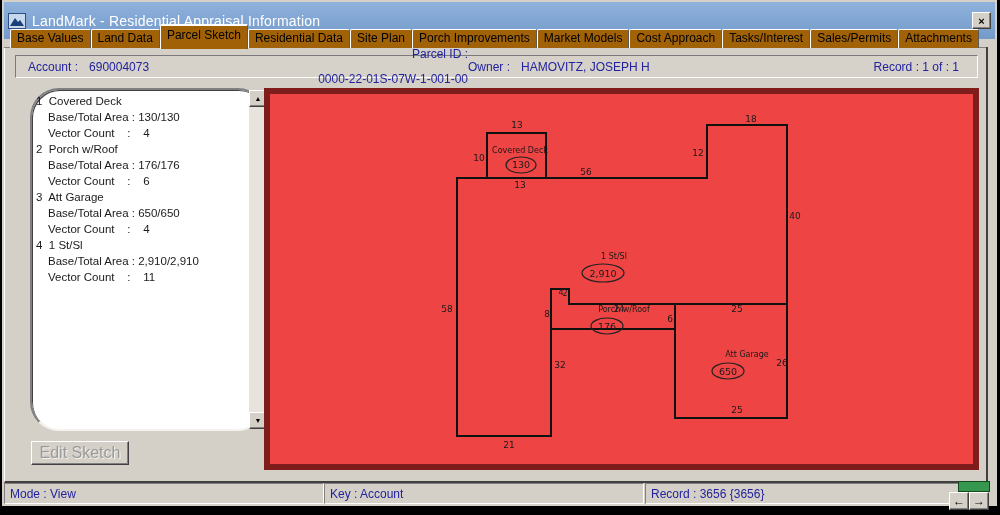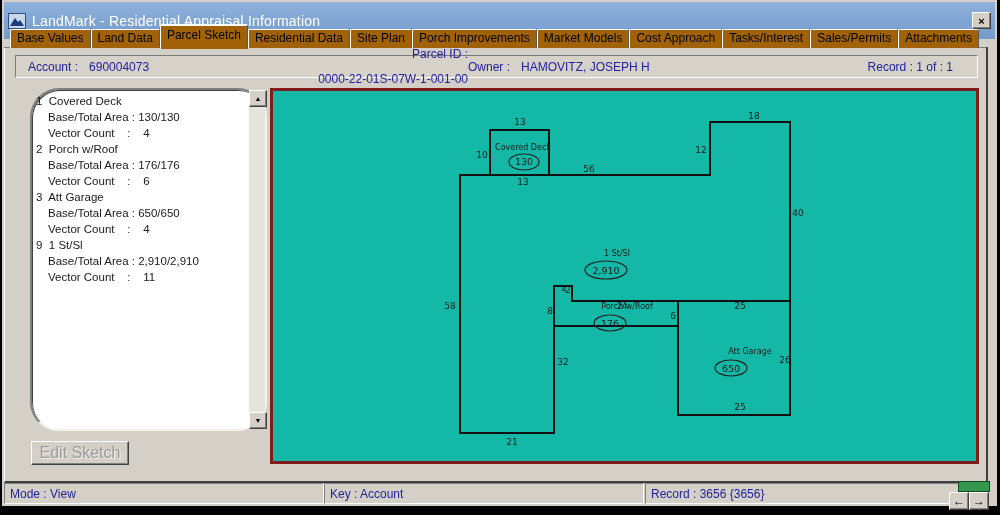--- a/index.html
+++ b/index.html
@@ -26,42 +26,42 @@
               border-left:1px solid #fdfdfd;border-right:2px solid #404040;border-bottom:2px solid #404040;
               z-index:0;pointer-events:none;}
   
   .account-bar{position:absolute;left:13px;top:55px;width:961px;height:21px;background:#d6d2ca;
                border-top:1px solid #7a7a7a;border-left:1px solid #7a7a7a;border-bottom:1px solid #fff;border-right:1px solid #fff;
                display:flex;align-items:center;font-size:12px;color:#22229e;white-space:nowrap;}
   .acct-group{display:flex;gap:11px;align-items:flex-end;}
   .g-account{margin-left:12px;width:170px;}
   .g-parcel{width:270px;flex-direction:column;}
   .g-owner{flex:1 1 auto;}
-  .g-record{margin-right:24px;padding-left:12px;}
+  .g-record{margin-right:18px;padding-left:12px;}
   
   .listbox{position:absolute;left:28px;top:88px;width:233px;height:339px;background:#fff;
            border-top:2px solid #808080;border-left:2px solid #808080;border-bottom:2px solid #f4f2ee;border-right:2px solid #f4f2ee;
            box-shadow:inset 1px 1px 0 #404040;font-size:11.5px;color:#1a1a1a;border-radius:29px;}
   .list-inner{position:absolute;left:4px;top:3px;right:18px;bottom:2px;overflow:hidden;}
   .list-line{white-space:pre;line-height:16px;}
   .list-sub{padding-left:12px;}
   .vscroll{position:absolute;top:0;right:0;bottom:0;width:16px;background:#e7e4dd;}
   .sb-btn{position:absolute;left:0;width:16px;height:15px;background:#d4d0c8;
           border-top:1px solid #fff;border-left:1px solid #fff;border-right:1px solid #404040;border-bottom:1px solid #404040;
           box-shadow:inset -1px -1px 0 #808080;display:flex;align-items:center;justify-content:center;
           font-size:7px;color:#000;}
   .sb-up{top:0;} .sb-down{bottom:0;}
   
   .edit-btn{position:absolute;left:29px;top:441px;width:96px;height:22px;background:#d4d0c8;
             border-top:1px solid #fff;border-left:1px solid #fff;border-right:1px solid #404040;border-bottom:1px solid #404040;
             box-shadow:inset -1px -1px 0 #808080;display:flex;align-items:center;justify-content:center;
             font-size:16px;color:#9a9a9a;text-shadow:1px 1px 0 #f4f2ee;}
   
-  .sketch-panel{position:absolute;left:268px;top:88px;width:703px;height:370px;background:#14b8a6;
-                border:3px solid #7f1d1d;}
+  .sketch-panel{position:absolute;left:262px;top:88px;width:703px;height:370px;background:#ef4444;
+                border:6px solid #7f1d1d;}
   .sketch-panel svg{display:block;}
   .wall{fill:none;stroke:#111;stroke-width:2;}
   .oval{fill:none;stroke:#222;stroke-width:1.2;}
   .dim{font-family:"DejaVu Sans",sans-serif;font-size:9px;fill:#1a1a1a;text-anchor:middle;}
   .shp{font-family:"DejaVu Sans",sans-serif;font-size:8px;fill:#1a1a1a;text-anchor:middle;}
   .areaTxt{font-family:"DejaVu Sans",sans-serif;font-size:9.5px;fill:#1a1a1a;text-anchor:middle;}
   
   .statusbar{position:absolute;left:0;top:483px;width:995px;height:37px;font-size:12px;color:#22229e;}
   .status-cell{position:absolute;top:0;height:19px;background:#d4d0c8;
                border-top:1px solid #808080;border-left:1px solid #808080;border-bottom:1px solid #fff;border-right:1px solid #fff;
@@ -133,21 +133,21 @@
         <div class="list-line">2  Porch w/Roof</div>
         <div class="list-line list-sub">Base/Total Area : 176/176</div>
         <div class="list-line list-sub">Vector Count    :    6</div>
       </div>
       <div>
         <div class="list-line">3  Att Garage</div>
         <div class="list-line list-sub">Base/Total Area : 650/650</div>
         <div class="list-line list-sub">Vector Count    :    4</div>
       </div>
       <div>
-        <div class="list-line">9  1 St/Sl</div>
+        <div class="list-line">4  1 St/Sl</div>
         <div class="list-line list-sub">Base/Total Area : 2,910/2,910</div>
         <div class="list-line list-sub">Vector Count    :    11</div>
       </div>
     </div>
     <div class="vscroll">
       <div class="sb-btn sb-up">▲</div>
       <div class="sb-btn sb-down">▼</div>
     </div>
   </div>
 

